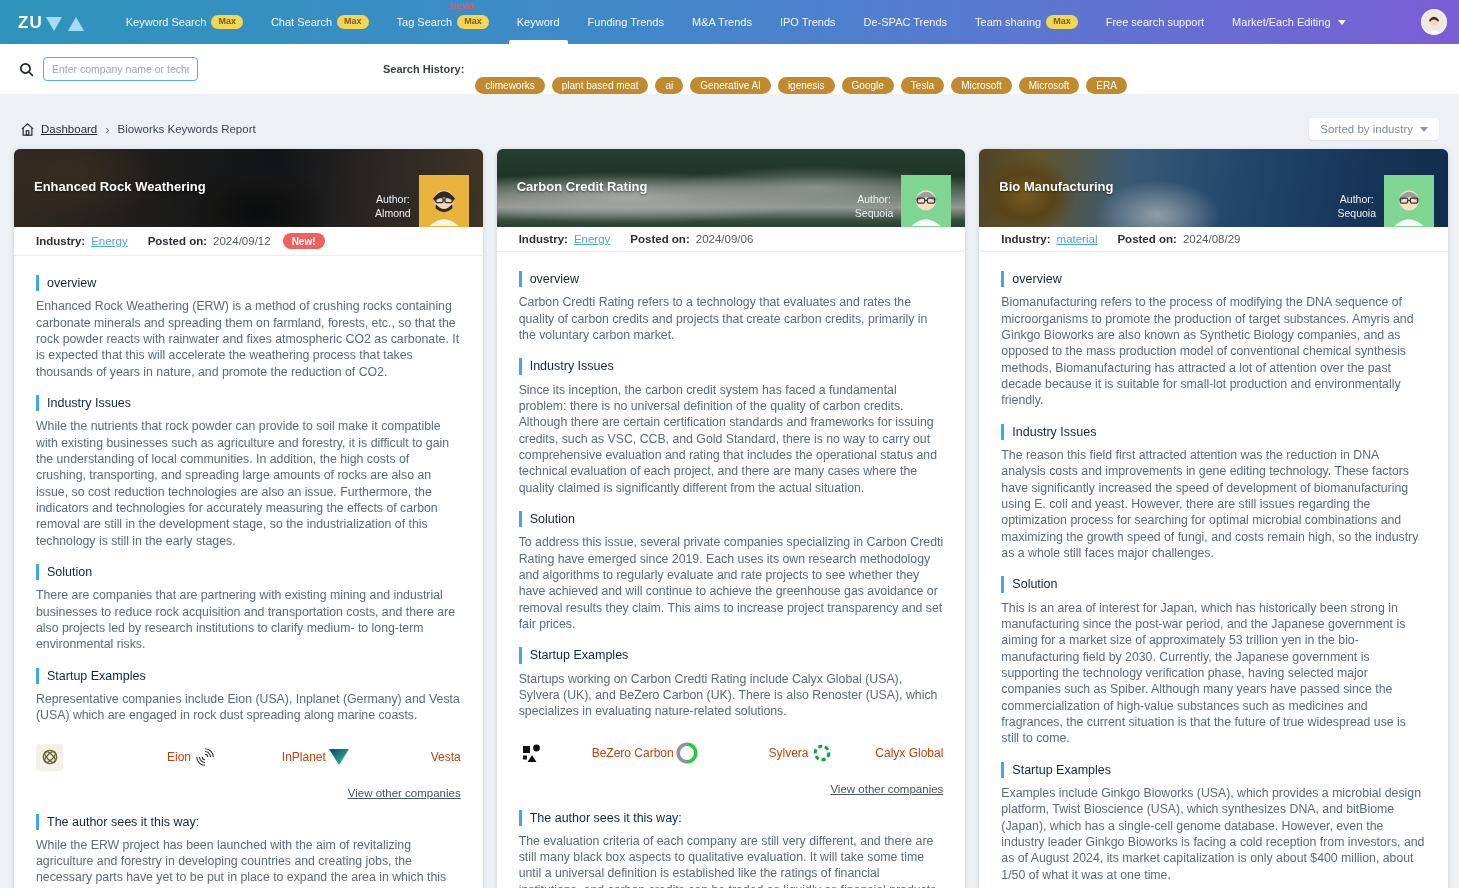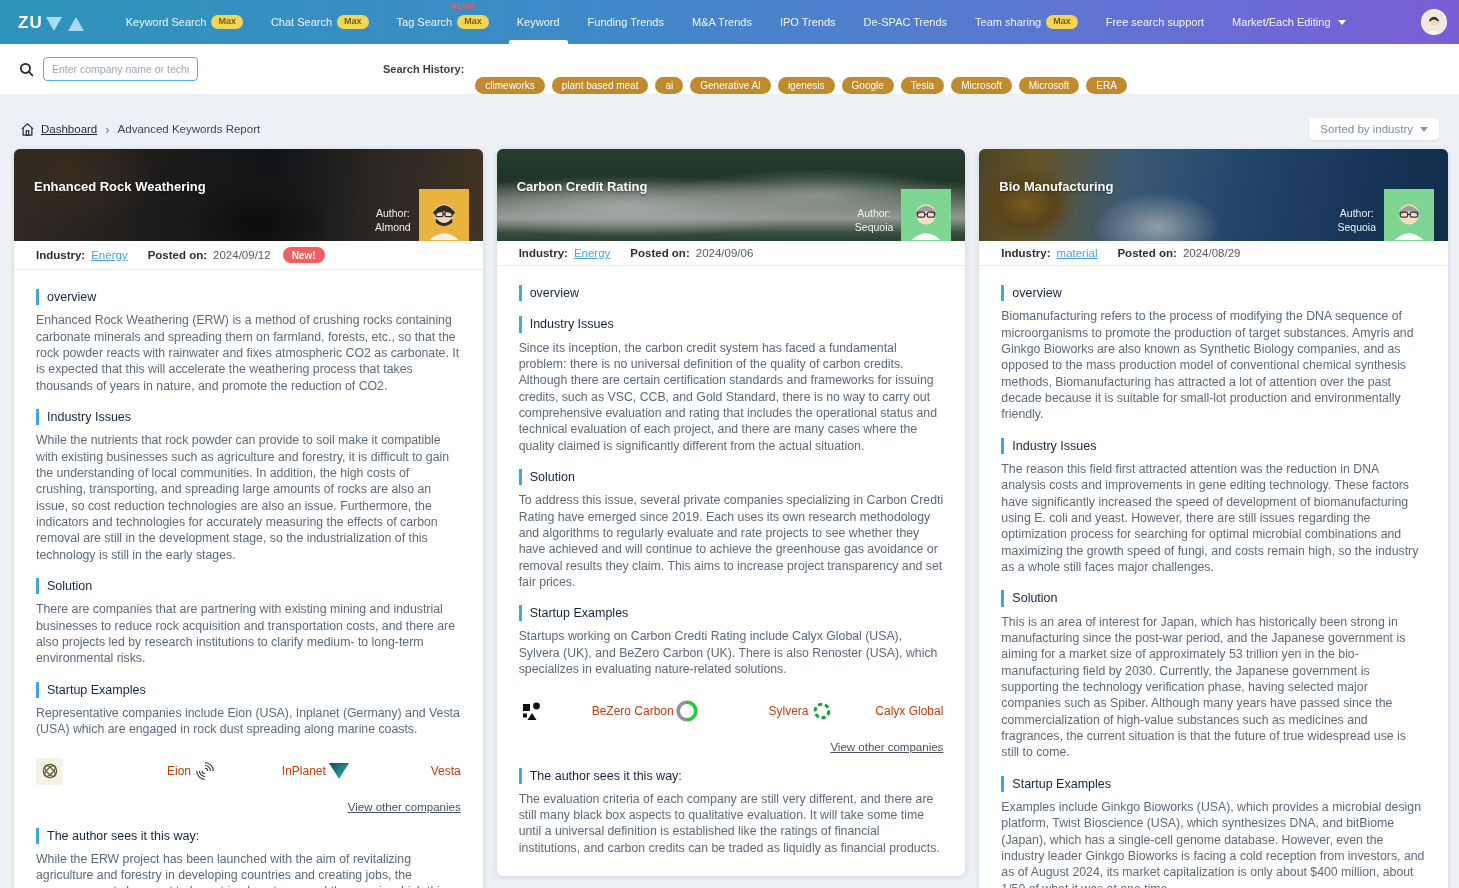--- a/index.html
+++ b/index.html
@@ -49,21 +49,21 @@
   .sort-btn { margin-left:auto; background:#fff; border-radius:4px; padding:5px 11px; font-size:11.5px;
     color:#7e8c9a; display:flex; align-items:center; gap:7px; cursor:pointer;
     box-shadow:0 1px 2px rgba(0,0,0,.08); }
   .sort-caret { width:0; height:0; border-left:4px solid transparent; border-right:4px solid transparent;
     border-top:5px solid #8b97a3; }
 
   
   .cards { display:flex; gap:14px; padding:3px 11px 0 14px; align-items:flex-start; }
   .card { flex:1 1 0; background:#fff; border-radius:6px; overflow:hidden;
     box-shadow:0 1px 5px rgba(31,45,61,.16); }
-  .hero { position:relative; height:92px; }
+  .hero { position:relative; height:78px; }
   .hero::before { content:""; position:absolute; inset:0; background:rgba(8,14,20,.30); }
   .hero-rock { background:
     radial-gradient(90px 60px at 52% 80%, #0c0b0a 0%, #1d1a16 55%, transparent 78%),
     radial-gradient(120px 70px at 12% 30%, #4d3a24 0%, transparent 70%),
     linear-gradient(95deg,#45372a 0%,#23201d 35%,#17181a 55%,#3c332c 78%,#5a452d 100%); }
   .hero-forest { background:
     radial-gradient(55% 45% at 28% 62%, rgba(245,245,240,.85), transparent 75%),
     radial-gradient(45% 40% at 68% 50%, rgba(235,238,232,.7), transparent 70%),
     linear-gradient(180deg,#33523e 0%,#29462f 35%,#93a391 60%,#cfd5cb 75%,#49674c 92%,#3a5740 100%); }
   .hero-lab { background:
@@ -180,21 +180,21 @@
 </div>
 
 <div class="crumb-row">
   <svg class="home-ic" viewBox="0 0 24 24" fill="none" stroke="#2b3137" stroke-width="2">
     <path d="M3 11 L12 3 L21 11"></path>
       <path d="M5 9.5 V21 H19 V9.5"></path>
       <rect x="10" y="14" width="4" height="7"></rect>
   </svg>
   <span class="crumb-link">Dashboard</span>
   <span class="crumb-sep">›</span>
-  <span class="crumb-cur">Advanced Keywords Report</span>
+  <span class="crumb-cur">Bioworks Keywords Report</span>
   <div class="sort-btn">
     <span>Sorted by industry</span>
     <span class="sort-caret"></span>
   </div>
 </div>
 
 <div class="cards">
 
   <div class="card">
     <div class="hero hero-rock">
@@ -295,20 +295,21 @@
       </div>
     </div>
     <div class="meta">
       <span class="meta-label">Industry:</span>
       <span class="industry-link">Energy</span>
       <span class="meta-label">Posted on:</span>
       <span class="meta-date">2024/09/06</span>
     </div>
     <div class="card-body">
       <div class="sec-head">overview</div>
+      <p class="sec-text">Carbon Credti Rating refers to a technology that evaluates and rates the quality of carbon credits and projects that create carbon credits, primarily in the voluntary carbon market.</p>
       <div class="sec-head">Industry Issues</div>
       <p class="sec-text">Since its inception, the carbon credit system has faced a fundamental problem: there is no universal definition of the quality of carbon credits. Although there are certain certification standards and frameworks for issuing credits, such as VSC, CCB, and Gold Standard, there is no way to carry out comprehensive evaluation and rating that includes the operational status and technical evaluation of each project, and there are many cases where the quality claimed is significantly different from the actual situation.</p>
       <div class="sec-head">Solution</div>
       <p class="sec-text">To address this issue, several private companies specializing in Carbon Credti Rating have emerged since 2019. Each uses its own research methodology and algorithms to regularly evaluate and rate projects to see whether they have achieved and will continue to achieve the greenhouse gas avoidance or removal results they claim. This aims to increase project transparency and set fair prices.</p>
       <div class="sec-head">Startup Examples</div>
       <p class="sec-text">Startups working on Carbon Credti Rating include Calyx Global (USA), Sylvera (UK), and BeZero Carbon (UK). There is also Renoster (USA), which specializes in evaluating nature-related solutions.</p>
       <div class="companies">
         <div class="company">
           <span class="logo-box">
             <svg width="24" height="24" viewBox="0 0 24 24" fill="#111">

